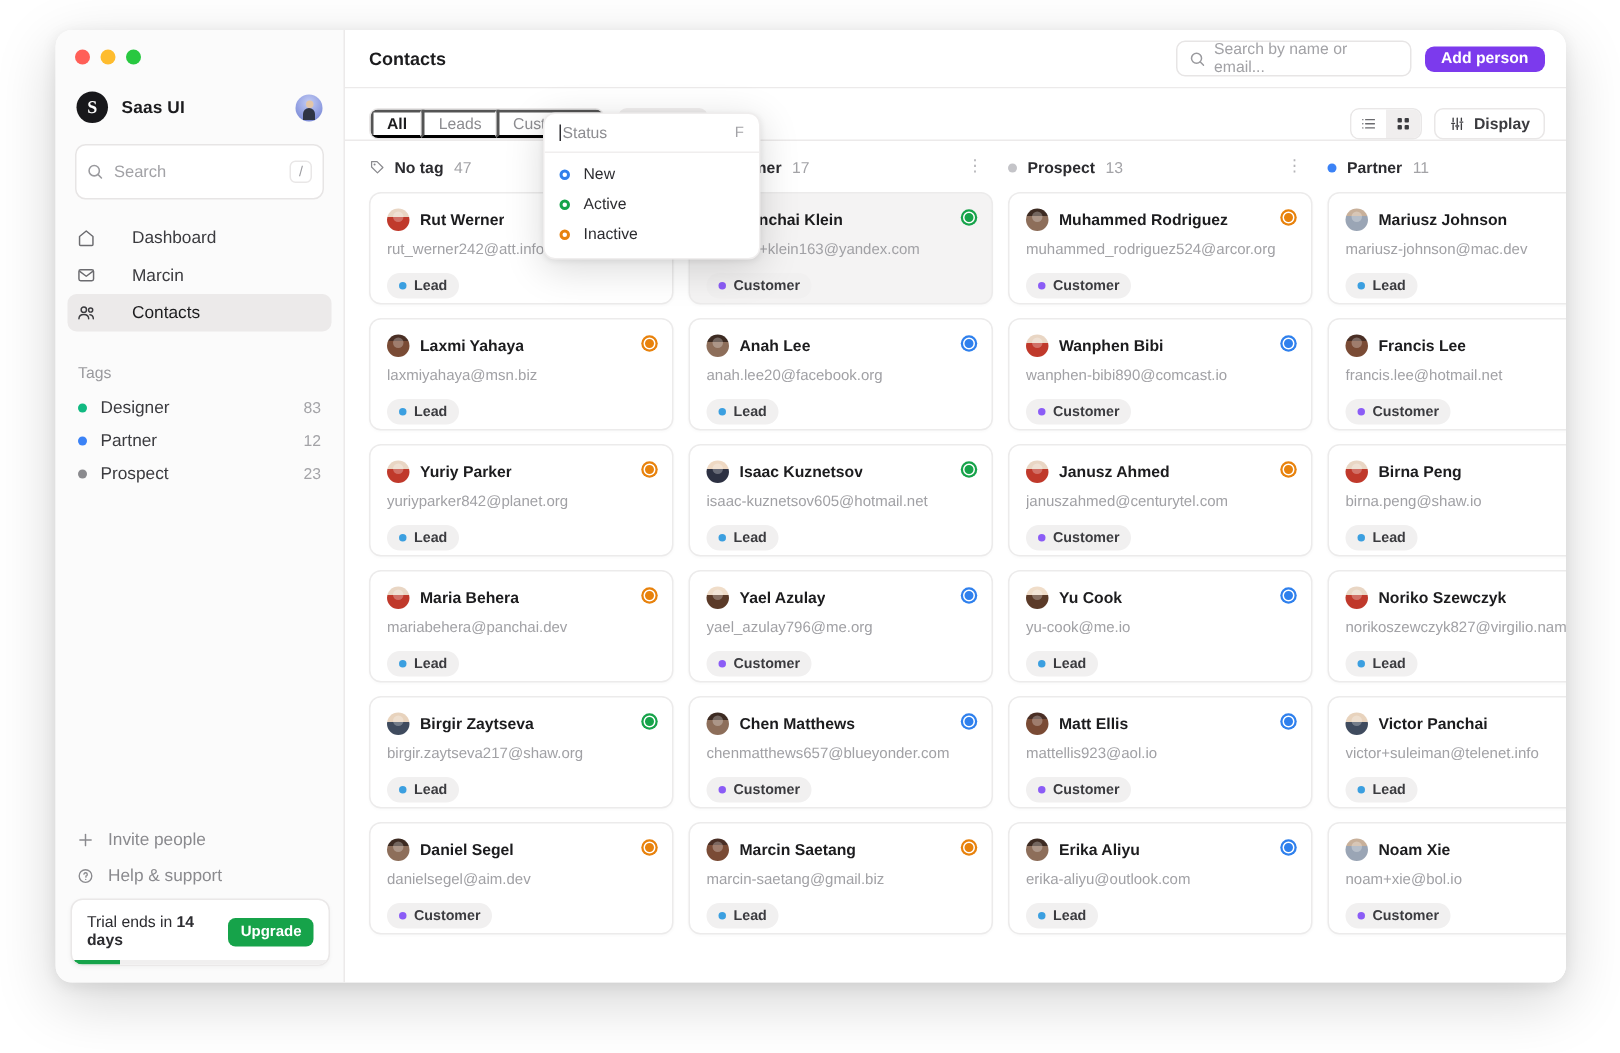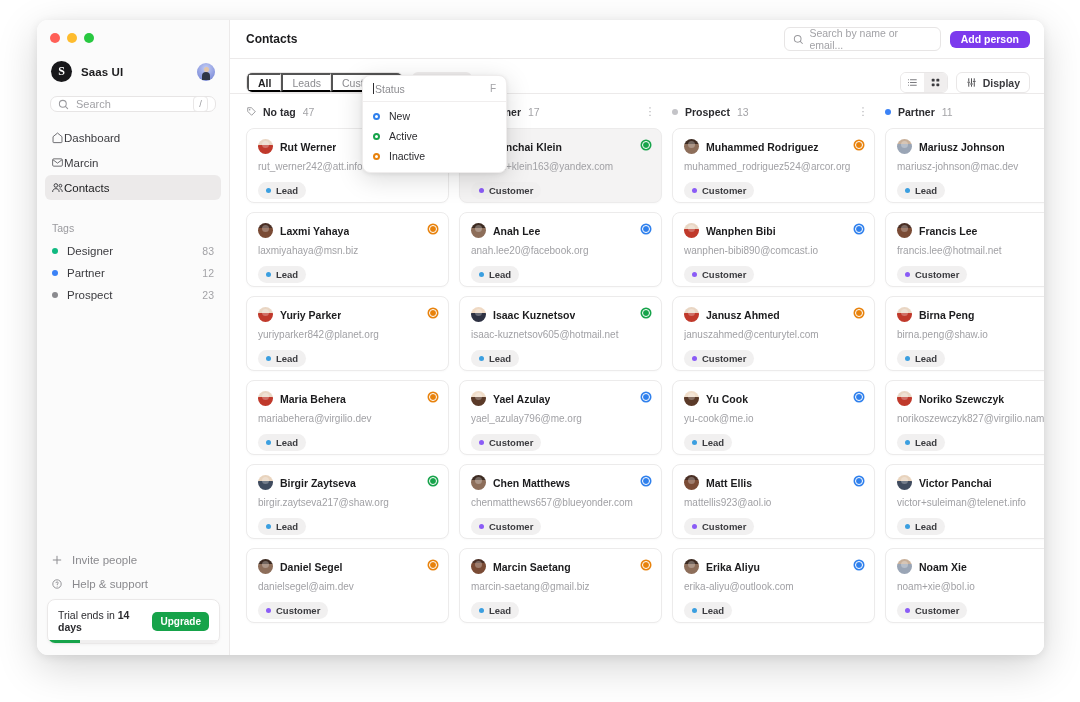--- a/index.html
+++ b/index.html
@@ -68,38 +68,38 @@
   }
   .avatar-top::before {
     content: ''; position: absolute;
     left: 6.5px; top: 4px; width: 5px; height: 5px;
     border-radius: 50%; background: #e3c6a8;
     z-index: 2;
   }
 
   .search-box {
     margin: 14px 13px 0 13px;
-    height: 16px;
+    height: 37px;
     border: 1px solid #e7e5e5;
     border-radius: 7px;
     background: #fff;
     display: flex; align-items: center;
     padding: 0 7px;
     gap: 7px;
   }
   .search-box .ph { font-size: 11px; color: #a2a2a6; flex: 1; }
   .slash-key {
     font-size: 9.5px; color: #9c9ca0;
     border: 1px solid #e9e7e7; border-radius: 4px;
     padding: 1px 5px; line-height: 1.2;
   }
 
   .nav { margin: 13px 8px 0 8px; }
   .nav-item {
-    display: flex; align-items: center; gap: 0;
+    display: flex; align-items: center; gap: 24px;
     height: 25px; padding: 0 6px;
     border-radius: 6px;
     font-size: 11.5px; color: #3b3b3f;
     cursor: default;
   }
   .nav-item.active { background: #eceaea; color: #1c1c1e; }
 
   .tags-title {
     font-size: 10.5px; color: #9a9a9e;
     margin: 22px 0 6px 15px;
@@ -562,21 +562,21 @@
                   <i class="pill-dot" style="background:#3b9fe0"></i>
                   <span>Lead</span>
                 </span>
             </div>
             <div class="card">
               <span class="status-dot inactive"></span>
               <div class="card-top">
                 <span class="av t1"></span>
                 <span class="card-name">Maria Behera</span>
               </div>
-              <div class="card-email">mariabehera@virgilio.dev</div>
+              <div class="card-email">mariabehera@panchai.dev</div>
               <span class="pill">
                   <i class="pill-dot" style="background:#3b9fe0"></i>
                   <span>Lead</span>
                 </span>
             </div>
             <div class="card">
               <span class="status-dot active"></span>
               <div class="card-top">
                 <span class="av t7"></span>
                 <span class="card-name">Birgir Zaytseva</span>

